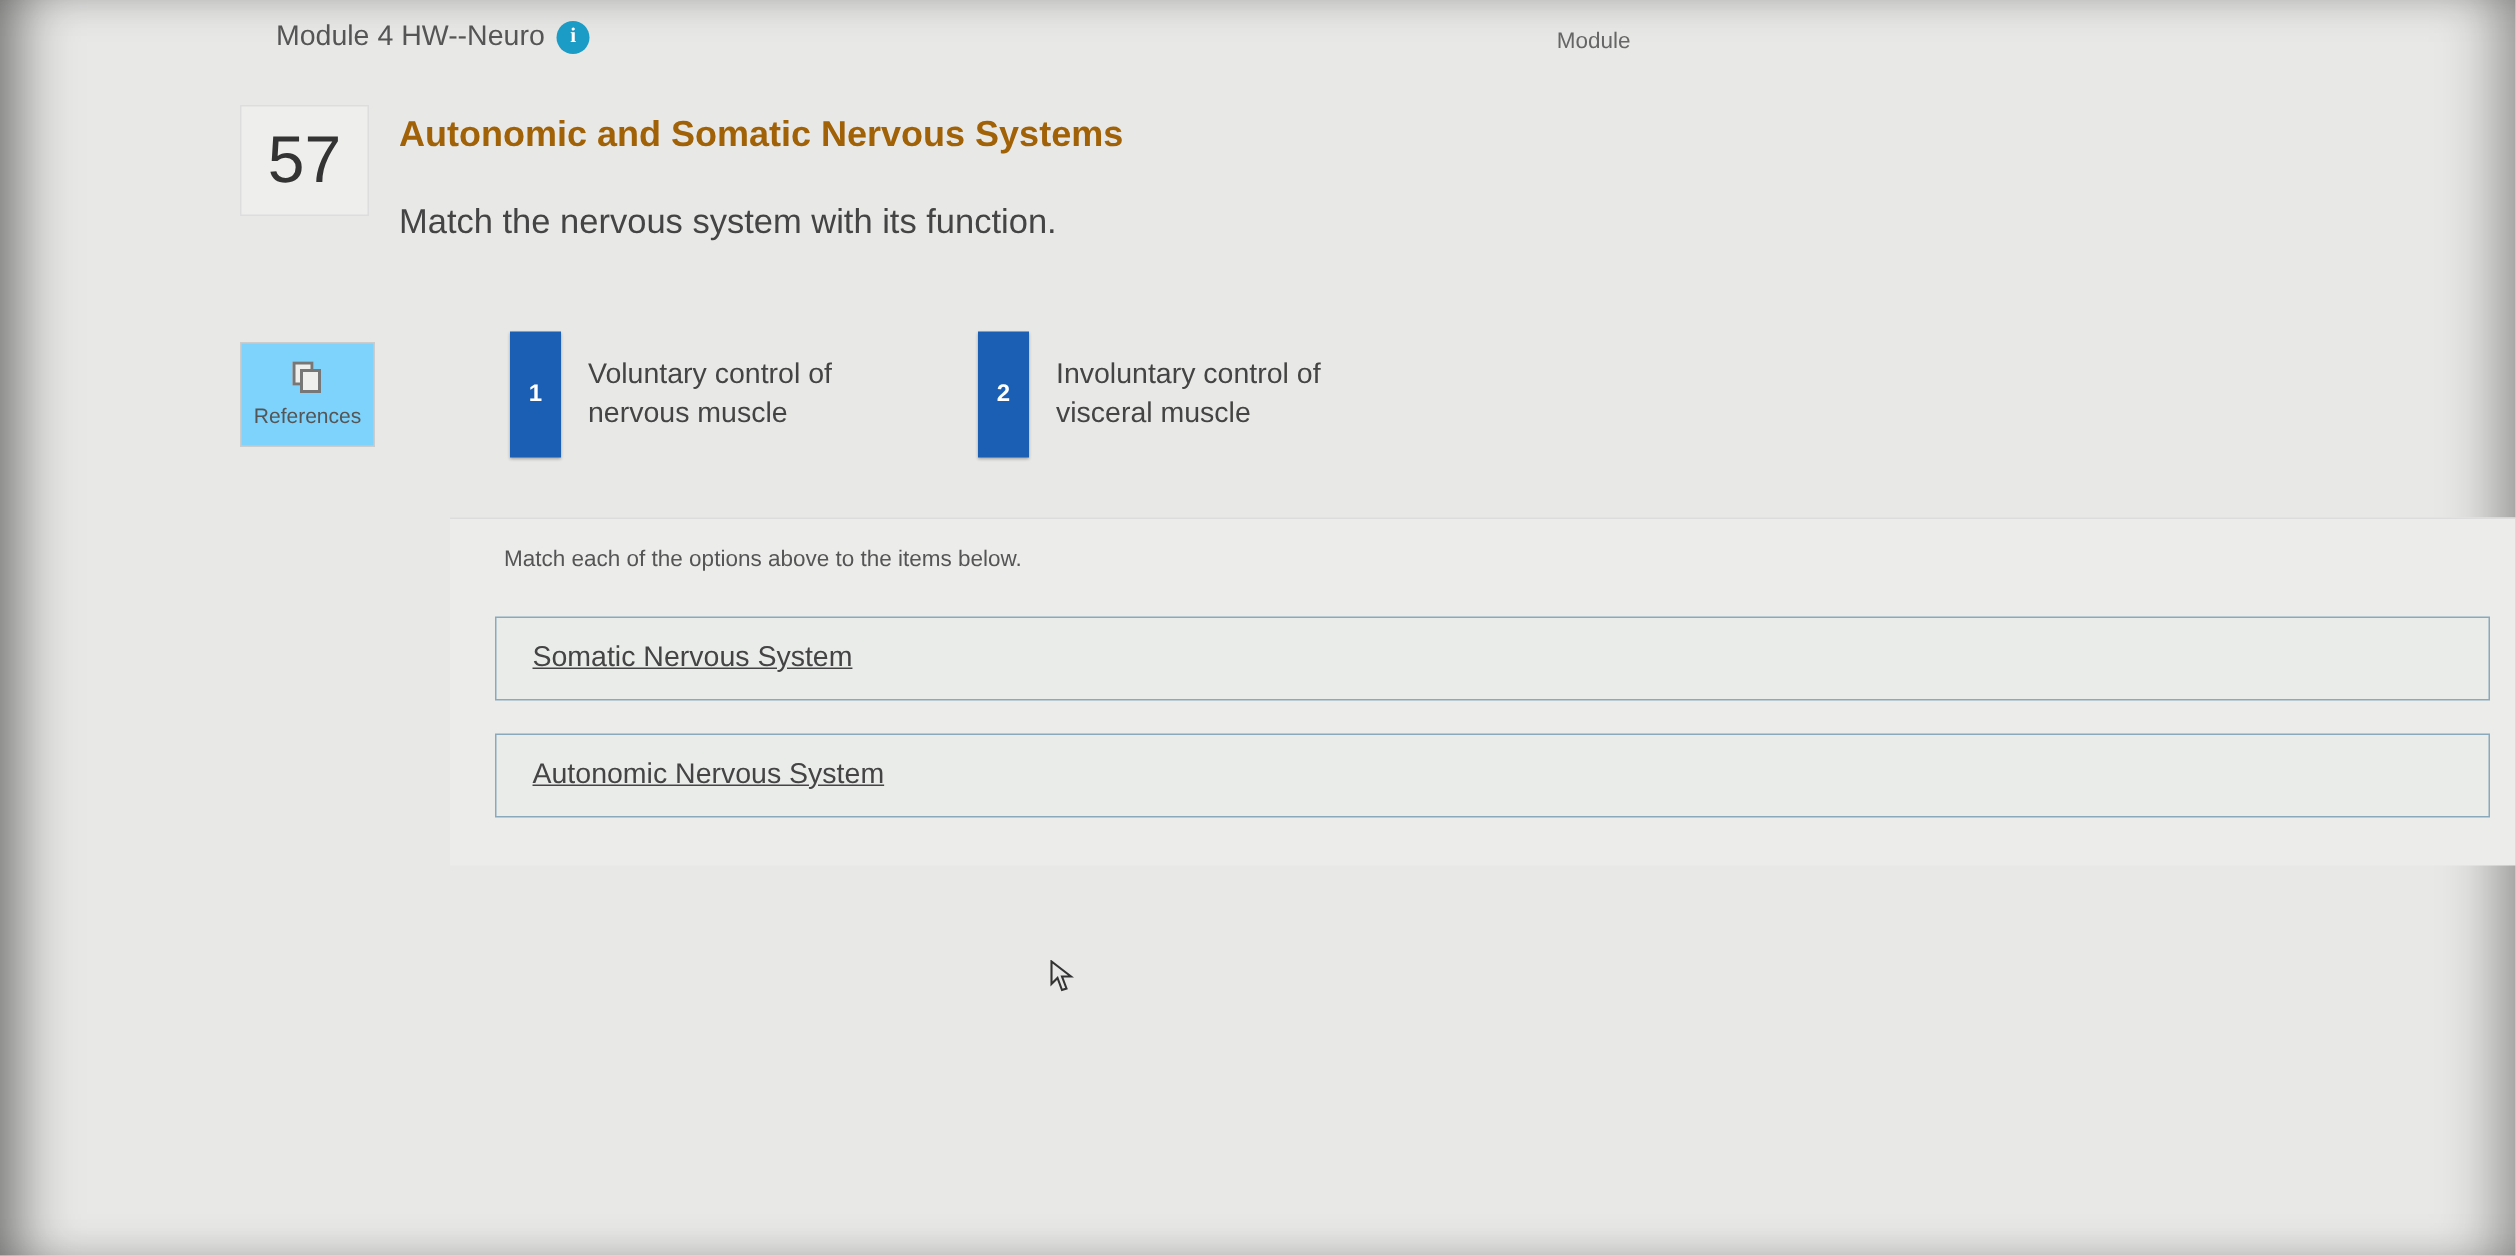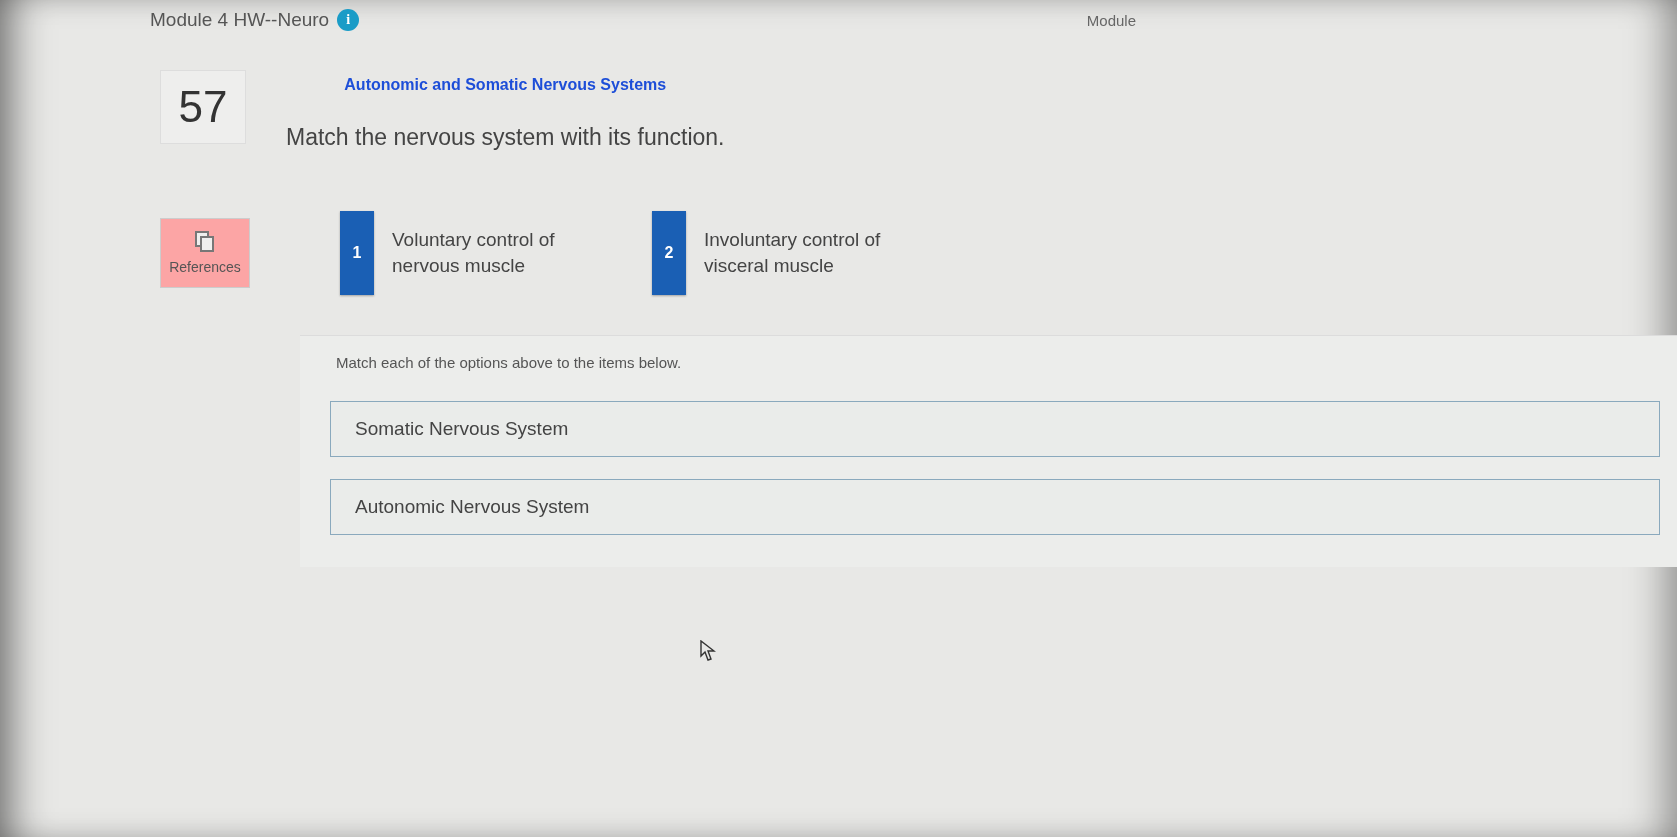--- a/index.html
+++ b/index.html
@@ -15,24 +15,25 @@
   .monitor-frame {
     position: absolute;
     left: 0; top: 0;
     width: 100%; height: 100%;
     background: #e8e8e6;
     box-shadow: inset 30px 0 40px -20px rgba(0,0,0,0.55),
                 inset -30px 0 40px -20px rgba(0,0,0,0.4);
   }
   .top-bar {
     display: flex;
-    align-items: center;
+    align-items: flex-end;
     justify-content: space-between;
-    padding: 4px 61px 4px 150px;
+    padding: 4px 110px 4px 150px;
     height: 40px;
+    margin-left: 34px;
   }
   .top-left {
     display: flex;
     align-items: center;
     gap: 8px;
     color: #555;
     font-size: 19px;
   }
   .info-badge {
     width: 22px; height: 22px;
@@ -51,58 +52,57 @@
     font-size: 15px;
     color: #666;
     margin-right: 480px;
   }
   .content {
     padding: 30px 0 0 160px;
   }
   .q-header {
     display: flex;
     align-items: flex-start;
-    gap: 40px;
-    text-align: center;
+    gap: 20px;
   }
   .q-num-box {
     width: 86px;
     height: 74px;
     background: #eeeeed;
     border: 1px solid #ddd;
     display: flex;
     align-items: center;
     justify-content: center;
     font-size: 44px;
     color: #333;
     font-weight: 400;
   }
   .q-title-block { padding-top: 6px; }
   .q-title {
-    font-size: 16px;
+    font-size: 24px;
     font-weight: 700;
-    color: #1d4ed8;
+    color: #a16207;
   }
   .q-instruction {
     margin-top: 30px;
     font-size: 23px;
     color: #444;
   }
 
   .midrow {
     display: flex;
     align-items: center;
     gap: 60px;
     margin-top: 60px;
   }
   .references-btn {
     width: 90px;
     height: 70px;
     border: 1px solid #ccc;
-    background: #fca5a5;
+    background: #7dd3fc;
     display: flex;
     flex-direction: column;
     align-items: center;
     justify-content: center;
     gap: 6px;
     font-size: 14px;
     color: #555;
     cursor: pointer;
   }
   .copy-icon {
@@ -164,20 +164,21 @@
   }
   .drop-slot {
     width: 1330px;
     border: 1px solid #8aa9bd;
     background: #eaecea;
     padding: 16px 24px;
     font-size: 19px;
     color: #444;
     margin-bottom: 22px;
     cursor: pointer;
+    text-decoration: underline;
   }
 
   .cursor-arrow {
     position: absolute;
     left: 700px;
     top: 640px;
     width: 16px; height: 22px;
     pointer-events: none;
   }
   .cursor-arrow svg { display: block; }

